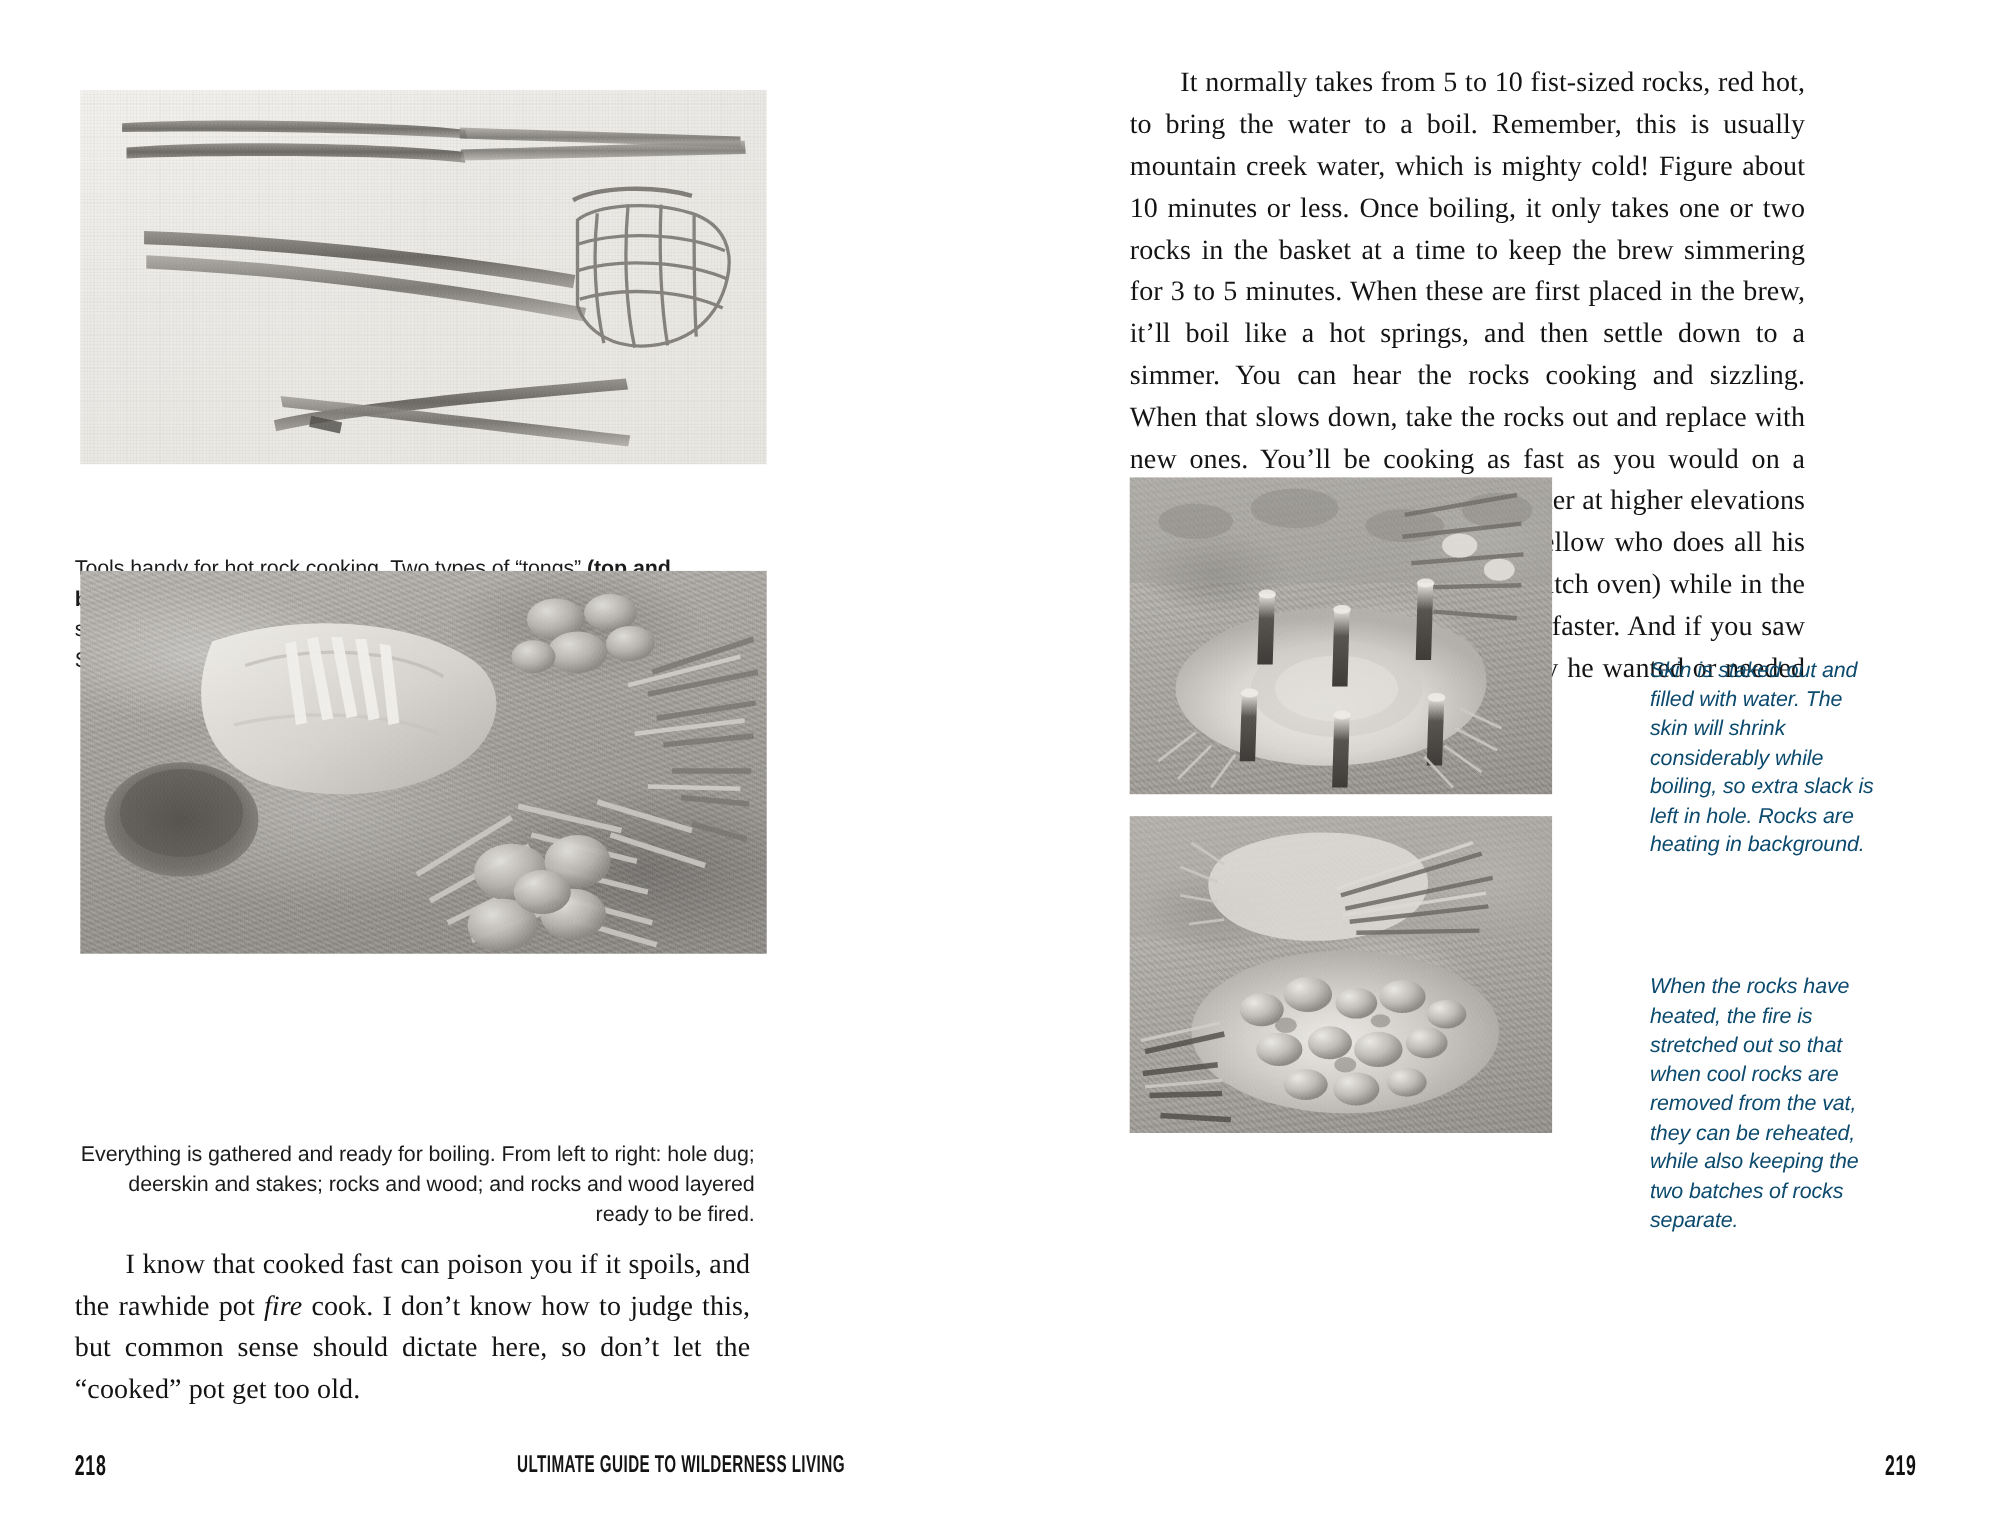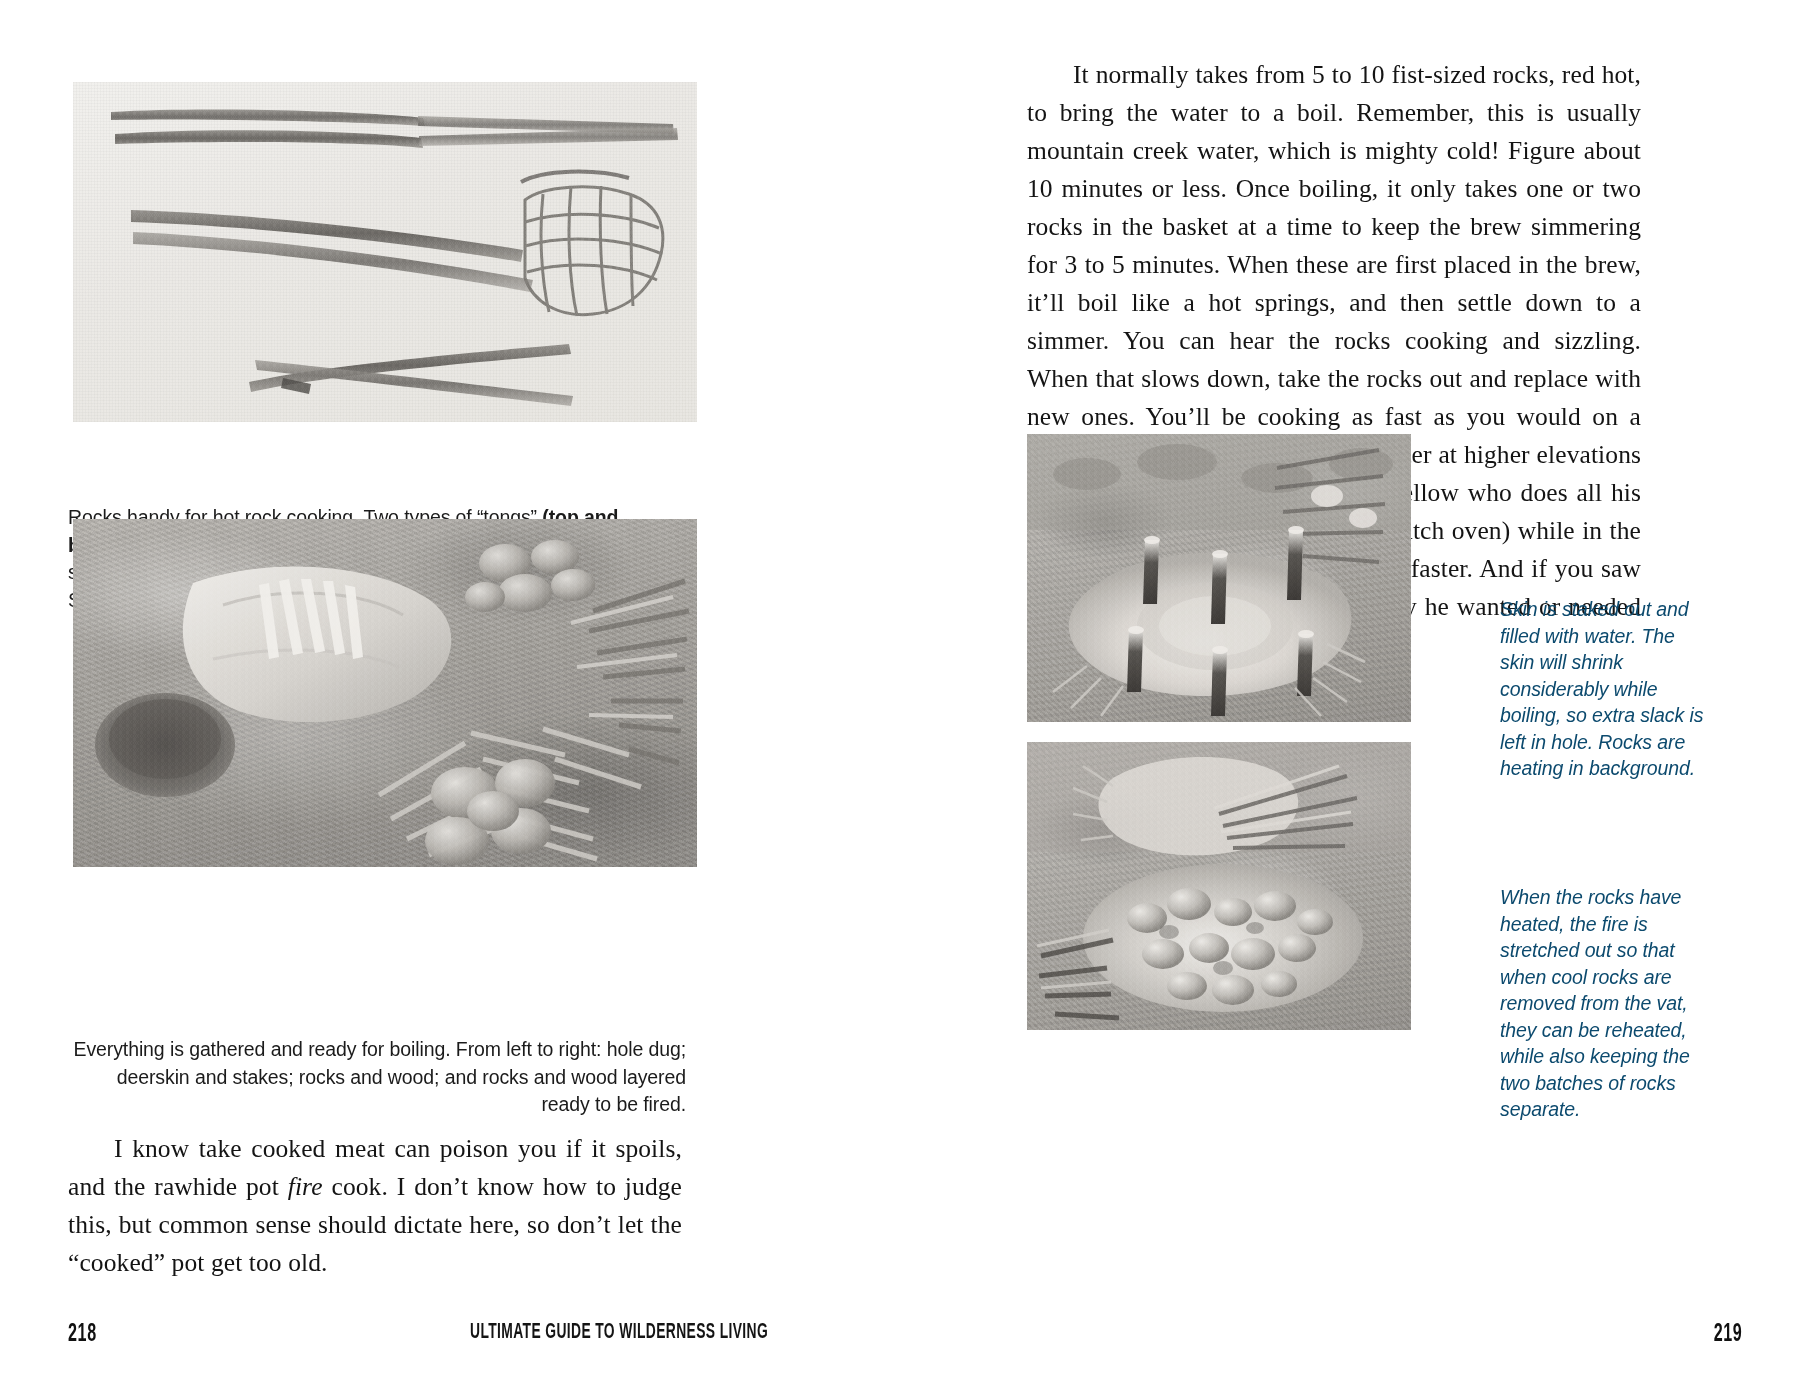--- a/index.html
+++ b/index.html
@@ -193,21 +193,21 @@
         <path d="M448 100 C470 88 520 86 556 96" stroke="#6e6b67" stroke-width="4" fill="none" opacity=".85"></path>
 
         <path d="M176 300 C250 284 380 272 496 262 L498 272 C380 282 250 294 178 310 Z" fill="url(#stick)" opacity=".9"></path>
         <path d="M182 278 C260 286 380 300 500 314 L498 324 C380 310 260 296 184 288 Z" fill="url(#stick2)" opacity=".88"></path>
         <path d="M210 296 L238 302 L236 312 L208 306 Z" fill="#4f4c48" opacity=".8"></path>
       </svg>
       <div class="noise"></div>
     </div>
 
     <div class="caption" style="left:68px; top:504px; width:618px;">
-      <span>Rocks handy for hot rock cooking. Two types of “tongs” </span><b>(top and bottom)</b><span> and a basket to hold the rocks while immersing them into the skin pot. This saves wear and tear on the pot when taking the rocks out. Simple forked sticks can be used in lieu of tongs.</span>
+      <span>Tools handy for hot rock cooking. Two types of “tongs” </span><b>(top and bottom)</b><span> and a basket to hold the rocks while immersing them into the skin pot. This saves wear and tear on the pot when taking the rocks out. Simple forked sticks can be used in lieu of tongs.</span>
     </div>
 
     <div class="photo tex-dirt" style="left:73px; top:519px; width:624px; height:348px;">
       <svg class="grain" viewBox="0 0 624 348" preserveAspectRatio="none">
         <defs>
           <radialGradient id="hole" cx="50%" cy="50%" r="60%">
             <stop offset="0%" stop-color="#4a4744"></stop>
             <stop offset="70%" stop-color="#6f6c68"></stop>
             <stop offset="100%" stop-color="#8e8b86"></stop>
           </radialGradient>
@@ -281,21 +281,21 @@
           <ellipse cx="448" cy="312" rx="30" ry="23"></ellipse>
           <ellipse cx="420" cy="292" rx="26" ry="20"></ellipse>
         </g>
       </svg>
       <div class="noise"></div>
     </div>
 
     <div class="caption" style="left:68px; top:1036px; width:618px;text-align:right;">Everything is gathered and ready for boiling. From left to right: hole dug; deerskin and stakes; rocks and wood; and rocks and wood layered ready to be fired.</div>
 
     <div class="body-text" style="position:absolute; left:68px; top:1130px; width:614px;">
-      <span>I know take cooked meat can poison you if it spoils, and the rawhide pot </span><em>fire</em><span> cook. I don’t know how to judge this, but common sense should dictate here, so don’t let the “cooked” pot get too old.</span>
+      <span>I know that cooked fast can poison you if it spoils, and the rawhide pot </span><em>fire</em><span> cook. I don’t know how to judge this, but common sense should dictate here, so don’t let the “cooked” pot get too old.</span>
     </div>
 
     <div class="folio left">218</div>
     <div class="running-head verso">ULTIMATE GUIDE TO WILDERNESS LIVING</div>
   </div>
 
   <div class="page page-right">
 
     <div class="body-text" style="position:absolute; left:121px; top:56px; width:614px;">It normally takes from 5 to 10 fist-sized rocks, red hot, to bring the water to a boil. Remember, this is usually mountain creek water, which is mighty cold! Figure about 10 minutes or less. Once boiling, it only takes one or two rocks in the basket at a time to keep the brew simmering for 3 to 5 minutes. When these are first placed in the brew, it’ll boil like a hot springs, and then settle down to a simmer. You can hear the rocks cooking and sizzling. When that slows down, take the rocks out and replace with new ones. You’ll be cooking as fast as you would on a stove. In fact, the water will boil hotter at higher elevations and so cook faster. I know of one fellow who does all his camp boiling with hot rocks (in a Dutch oven) while in the mountains just because it does cook faster. And if you saw the size of this guy, you’d know why he wanted or needed his food faster!</div>
 

